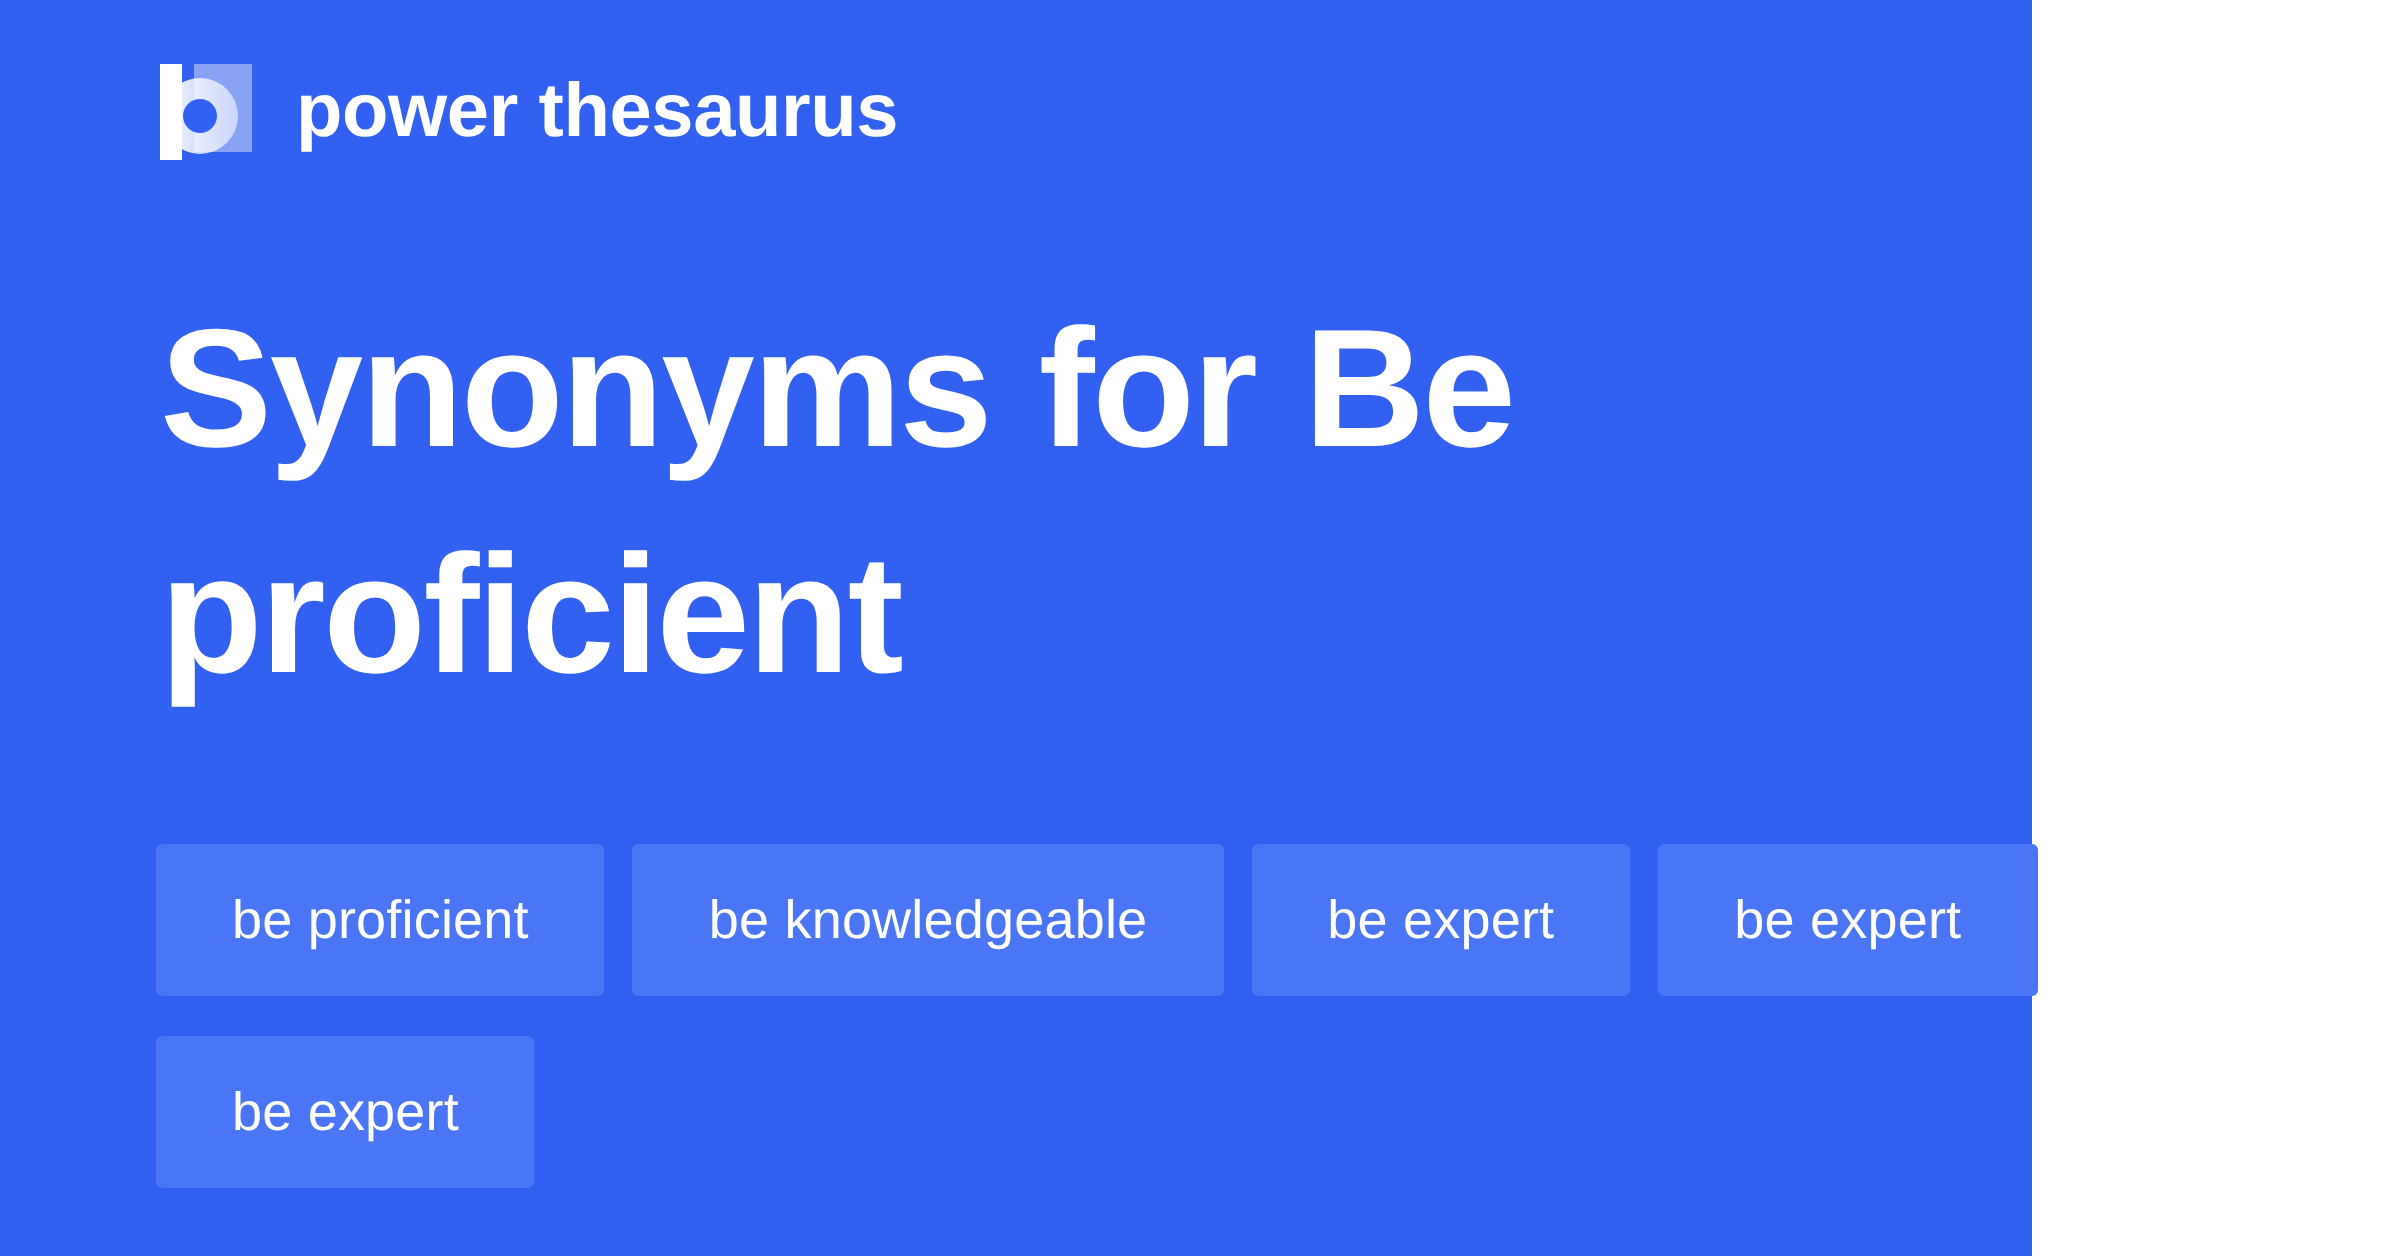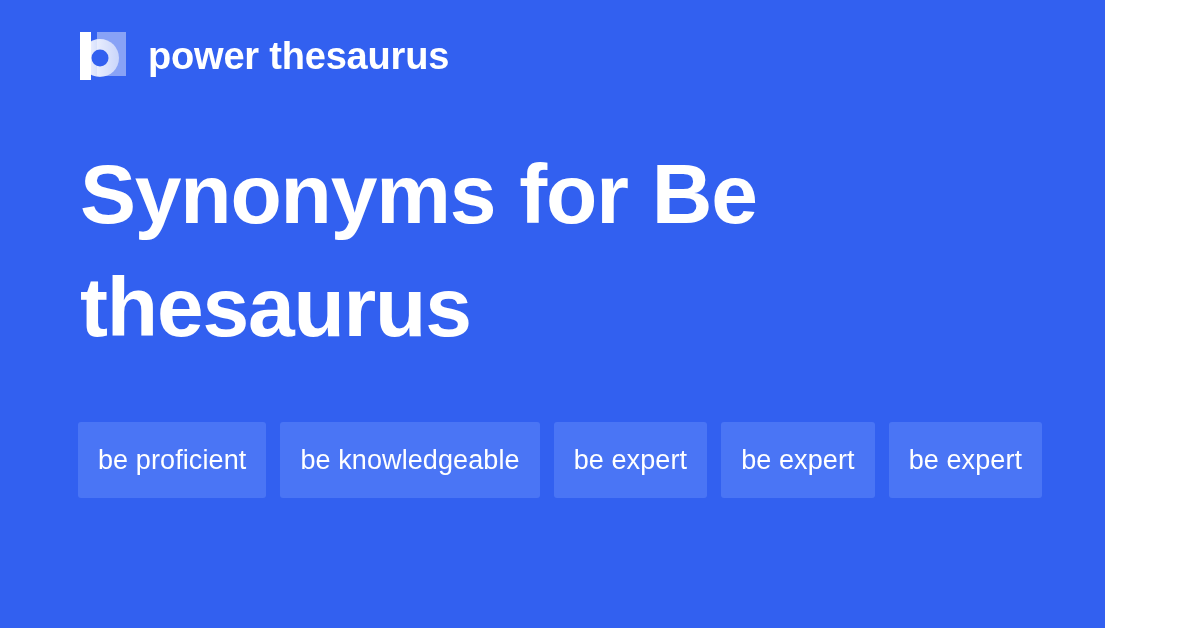--- a/index.html
+++ b/index.html
@@ -9,21 +9,21 @@
   body {
     width: 1200px;
     height: 628px;
     overflow: hidden;
     font-family: "Liberation Sans", sans-serif;
     -webkit-font-smoothing: antialiased;
   }
 
   .page {
     position: relative;
-    width: 1105px;
+    width: 1016px;
     height: 628px;
     background: #3260f0;
     box-sizing: border-box;
   }
 
   
   .brand {
     position: absolute;
     left: 80px;
     top: 30px;
@@ -75,21 +75,21 @@
     gap: 20px 14px;
     align-content: flex-start;
   }
 
   .chip {
     box-sizing: border-box;
     height: 76px;
     display: flex;
     align-items: center;
     justify-content: center;
-    padding: 0 20px;
+    padding: 0 38px;
     background: #4a75f5;
     border-radius: 3px;
     color: #ffffff;
     font-size: 27px;
     font-weight: 400;
     line-height: 1;
     white-space: nowrap;
     letter-spacing: 0.1px;
   }
 </style>
@@ -113,21 +113,21 @@
         <rect x="0" y="0" width="11" height="48" fill="#ffffff"></rect>
 
         <circle cx="20" cy="26" r="19" fill="url(#logoFade)"></circle>
 
         <circle cx="20" cy="26" r="8.5" fill="#3260f0"></circle>
       </svg>
     </span>
     <span class="brand-name">power thesaurus</span>
   </div>
 
-  <h1 class="headline">Synonyms for Be thesaurus</h1>
+  <h1 class="headline">Synonyms for Be proficient</h1>
 
   <div class="chips">
     <span class="chip">be proficient</span>
     <span class="chip">be knowledgeable</span>
     <span class="chip">be expert</span>
     <span class="chip">be expert</span>
     <span class="chip">be expert</span>
   </div>
 
 </div>

